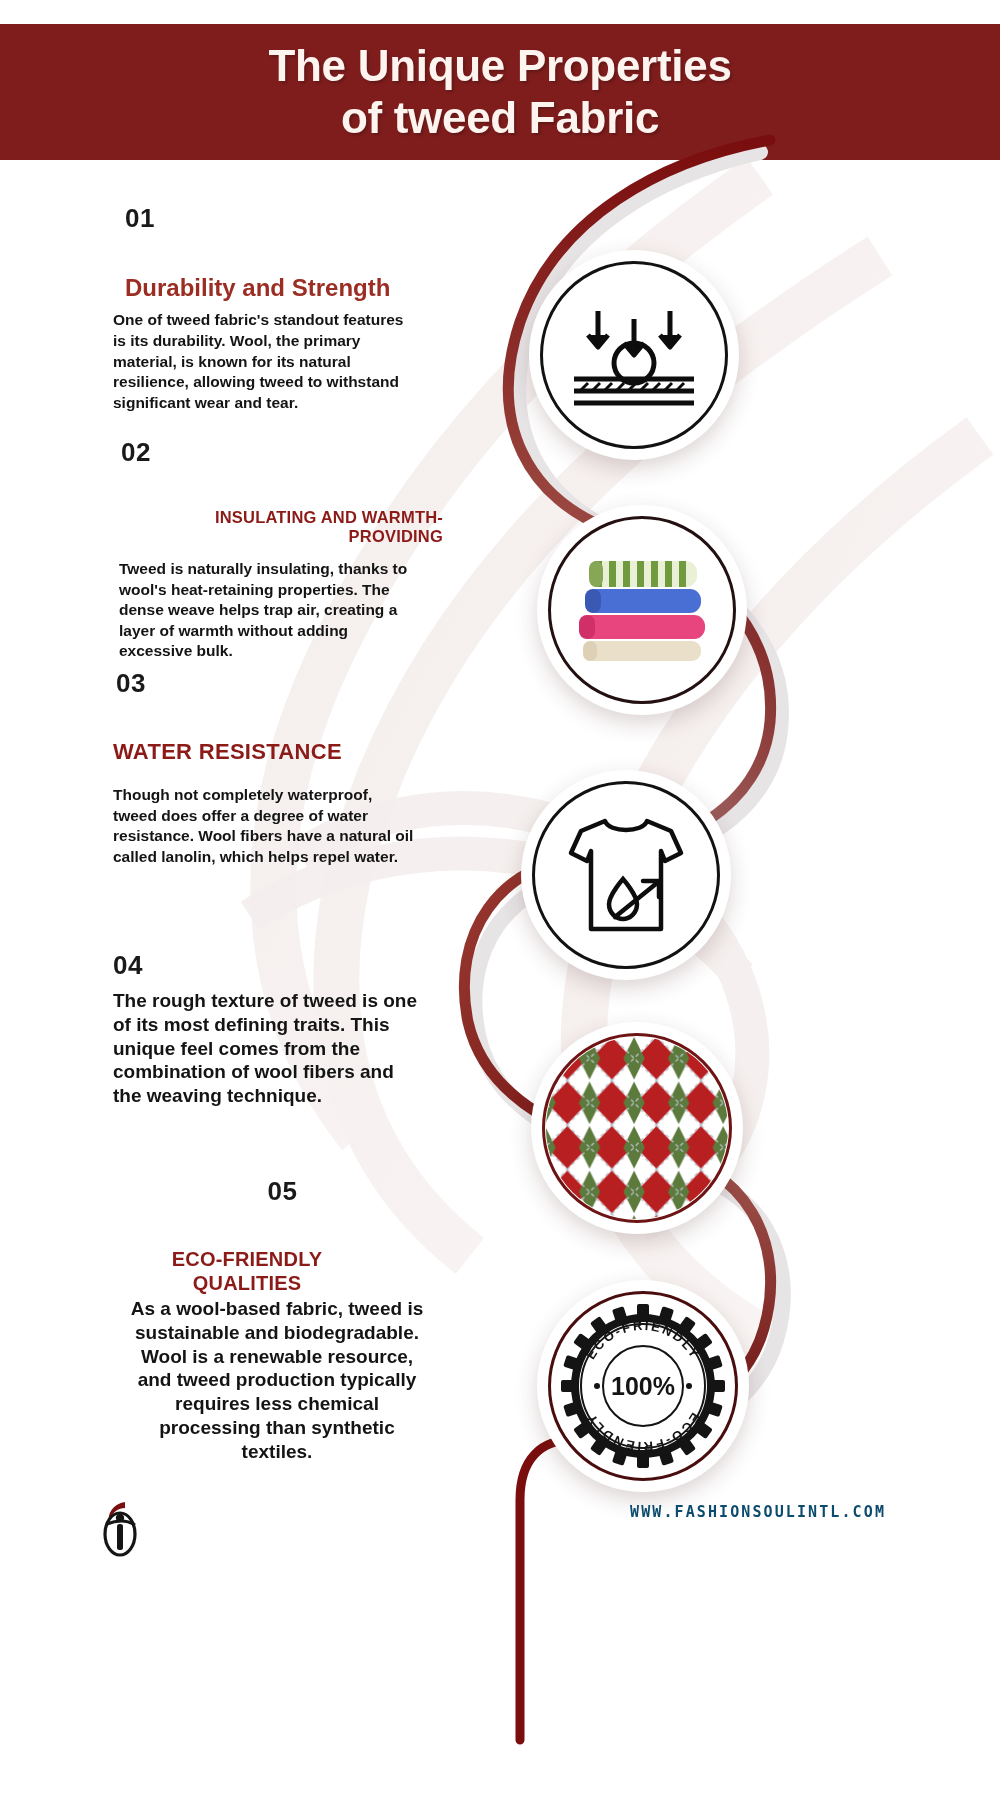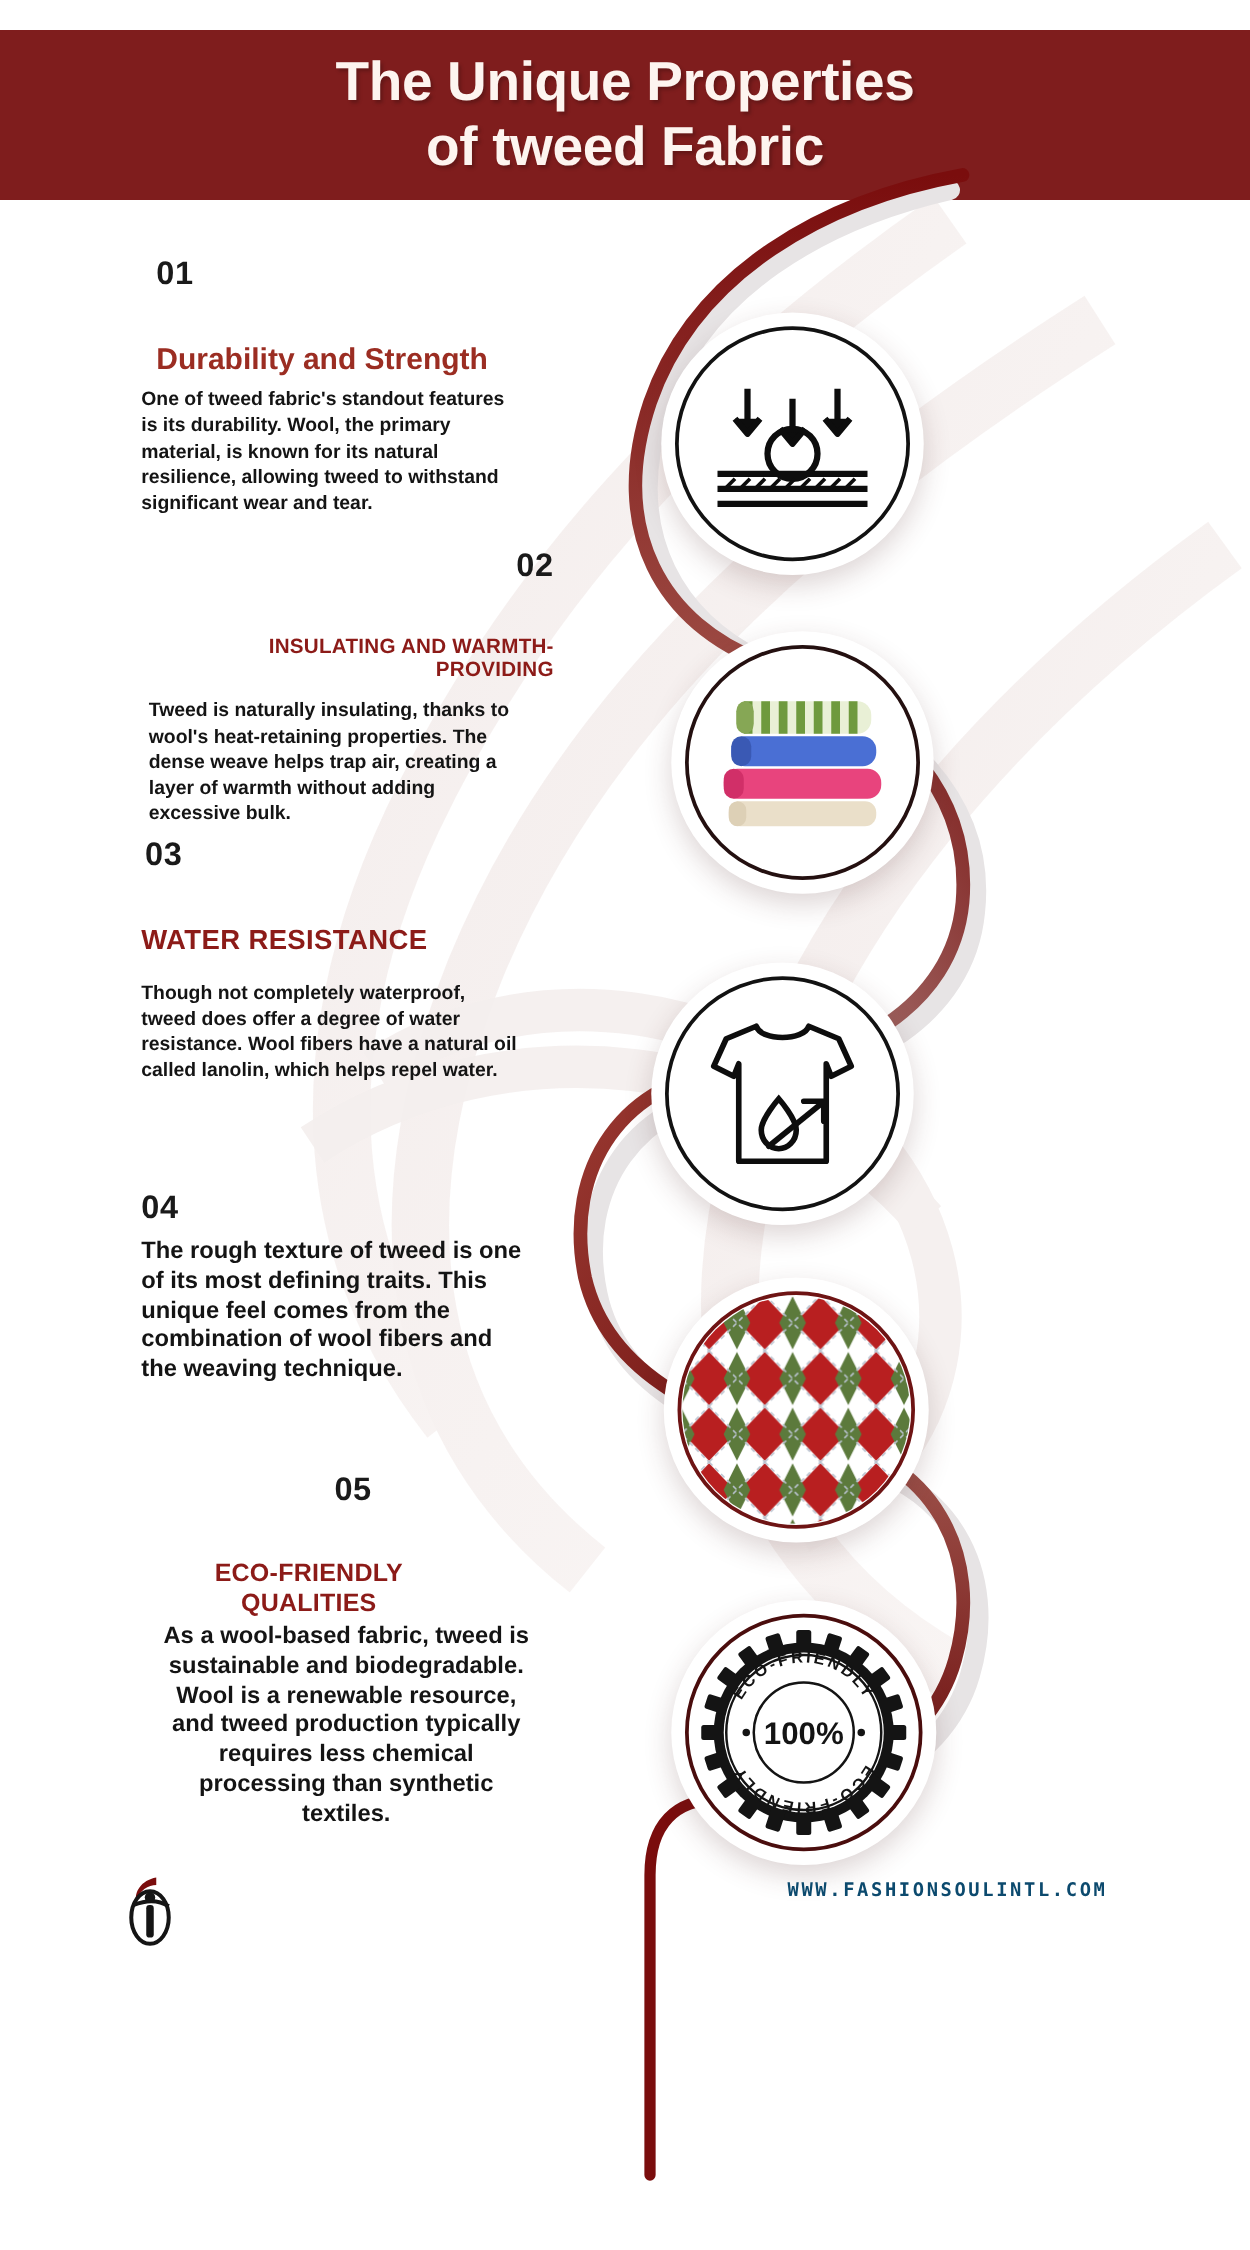--- a/index.html
+++ b/index.html
@@ -46,21 +46,21 @@
     color:#141414; font-weight:bold; line-height:1.33;
   }
 
   
   #b1 { left:113px; top:203px; }
   #b1 .num  { margin-left:12px; }
   #b1 .sub  { font-size:24px; margin-left:12px; color:#9b2d22; margin-bottom:8px;}
   #b1 .body { font-size:15.5px; width:300px; }
 
   #b2 { left:113px; top:437px; }
-  #b2 .num  { margin-left:8px;text-align:right; }
+  #b2 .num  { margin-left:8px; }
   #b2 .sub  { font-size:16.5px; letter-spacing:0.2px; margin-left:8px; margin-bottom:12px;text-align:right; }
   #b2 .body { font-size:15.5px; width:300px; margin-left:6px; }
 
   #b3 { left:113px; top:668px; }
   #b3 .num  { margin-left:3px; margin-bottom:14px; }
   #b3 .sub  { font-size:22px; letter-spacing:0.3px; margin-bottom:20px; }
   #b3 .body { font-size:15.5px; width:305px; }
 
   #b4 { left:113px; top:950px; }
   #b4 .num  { margin-bottom:8px; }

